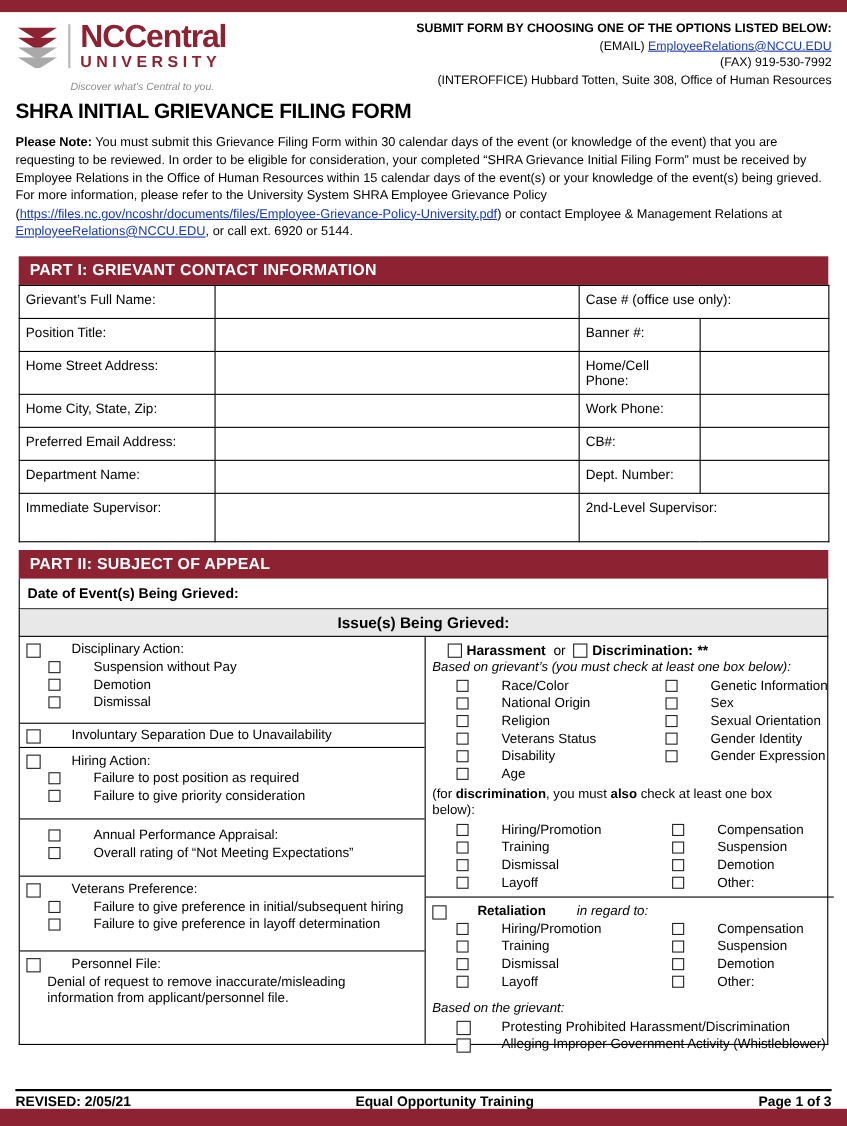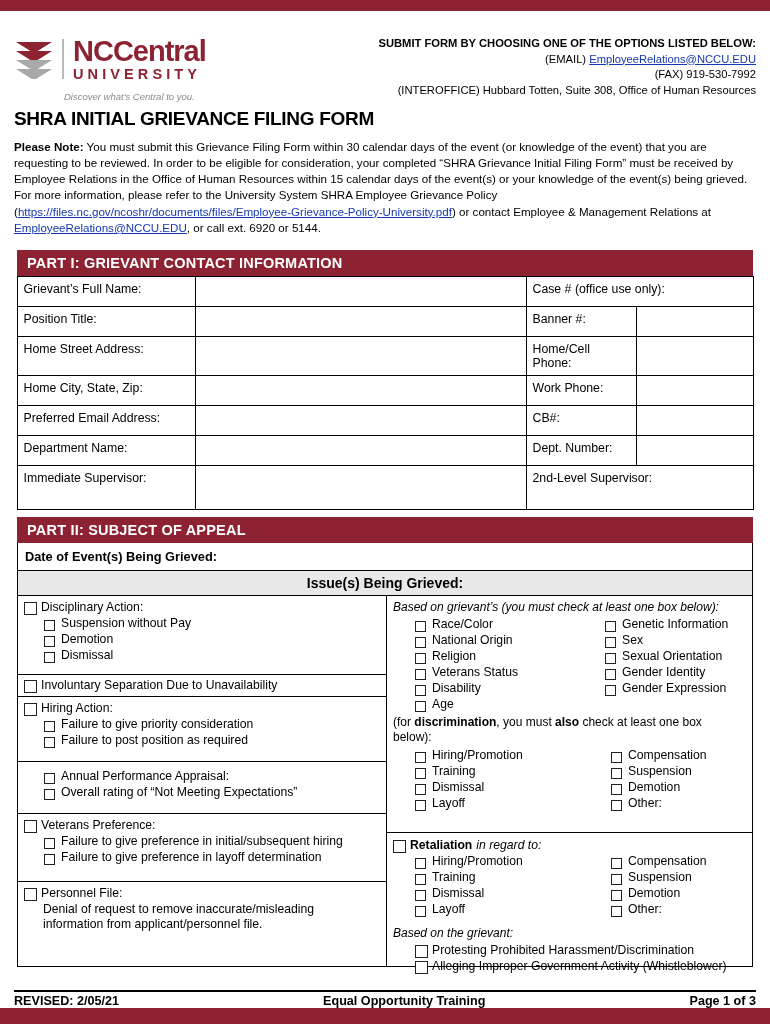--- a/index.html
+++ b/index.html
@@ -30,21 +30,21 @@
   }
   .bottom-bar {
     position: absolute;
     bottom: 0; left: 0;
     width: 770px;
     height: 16px;
     background: #8C2232;
   }
   .content {
     position: absolute;
-    top: 27px;
+    top: 10px;
     left: 0;
     width: 770px;
   }
 
   
   .header {
     display: flex;
     align-items: flex-start;
     padding: 6px 14px 0 14px;
     box-sizing: border-box;
@@ -200,24 +200,25 @@
   }
   .blk {
     border-bottom: 1px solid #000;
     padding: 4px 6px 6px 6px;
     box-sizing: border-box;
   }
   .blk:last-child { border-bottom: none; }
 
   .cbrow {
     display: flex;
-    align-items: flex-end;
+    align-items: flex-start;
     font-size: 12.2px;
     line-height: 15px;
     margin-bottom: 1px;
+    gap: 24px;
   }
   .cbrow.sub { margin-left: 20px; }
   .cb {
     width: 11px;
     height: 11px;
     border: 1.6px solid #222;
     background: #fff;
     flex: 0 0 11px;
     margin-right: 6px;
     margin-top: 2px;
@@ -439,25 +440,25 @@
           </div>
         </div>
 
         <div class="blk" style="height:65px">
           <div class="cbrow">
             <span class="cb big"></span>
             <span class="lbl">Hiring Action:</span>
           </div>
           <div class="cbrow sub">
             <span class="cb"></span>
+            <span class="lbl">Failure to post position as required</span>
+          </div>
+          <div class="cbrow sub">
+            <span class="cb"></span>
             <span class="lbl">Failure to give priority consideration</span>
-          </div>
-          <div class="cbrow sub">
-            <span class="cb"></span>
-            <span class="lbl">Failure to post position as required</span>
           </div>
         </div>
 
         <div class="blk" style="height:52px;padding-top:7px">
           <div class="cbrow sub">
             <span class="cb"></span>
             <span class="lbl">Annual Performance Appraisal:</span>
           </div>
           <div class="cbrow sub">
             <span class="cb"></span>
@@ -489,20 +490,28 @@
             <div>Denial of request to remove inaccurate/misleading</div>
             <div>information from applicant/personnel file.</div>
           </div>
         </div>
 
       </div>
 
       <div class="col-right">
 
         <div class="blk" style="height:237px">
+          <div class="hd-line">
+            <span class="cb big"></span>
+            <span class="b">Harassment</span>
+            <span style="margin:0 7px">or</span>
+            <span class="cb big"></span>
+            <span class="b">Discrimination:</span>
+            <span style="margin-left:4px" class="b">**</span>
+          </div>
           <div class="note-it">Based on grievant’s (you must check at least one box below):</div>
 
           <div class="two-col">
             <div class="c1">
               <div class="cbrow">
                 <span class="cb"></span>
                 <span class="lbl">Race/Color</span>
               </div>
               <div class="cbrow">
                 <span class="cb"></span>

